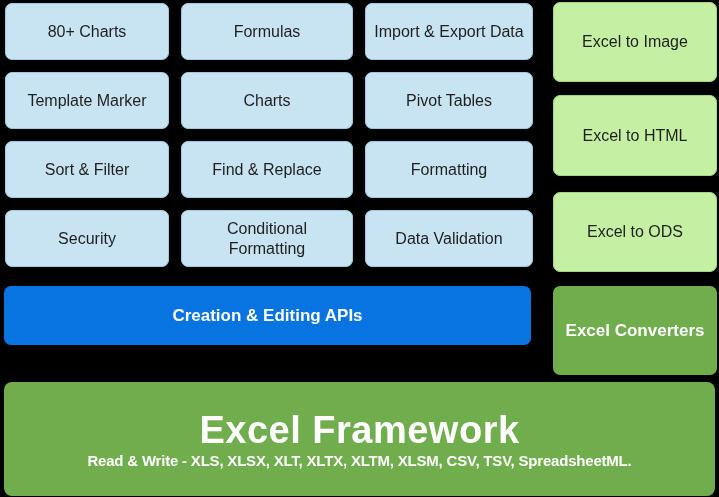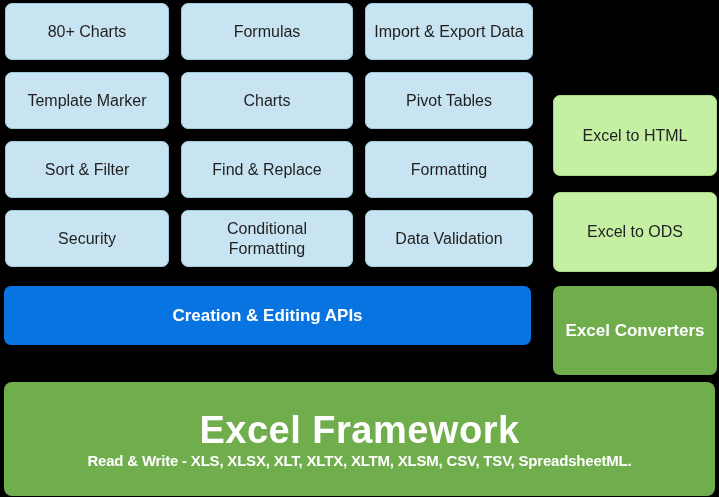--- a/index.html
+++ b/index.html
@@ -130,20 +130,21 @@
     <div class="feature-cell">Security</div>
     <div class="feature-cell">Conditional
 Formatting</div>
     <div class="feature-cell">Data Validation</div>
   </div>
 
   <div class="api-bar">
     <span>Creation &amp; Editing APIs</span>
   </div>
 
+  <div class="converter-box converter-1">Excel to Image</div>
   <div class="converter-box converter-2">Excel to HTML</div>
   <div class="converter-box converter-3">Excel to ODS</div>
 
   <div class="converters-header">
     <span>Excel Converters</span>
   </div>
 
   <div class="framework">
     <div class="framework-title">Excel Framework</div>
     <div class="framework-subtitle">Read &amp; Write - XLS, XLSX, XLT, XLTX, XLTM, XLSM, CSV, TSV, SpreadsheetML.</div>

